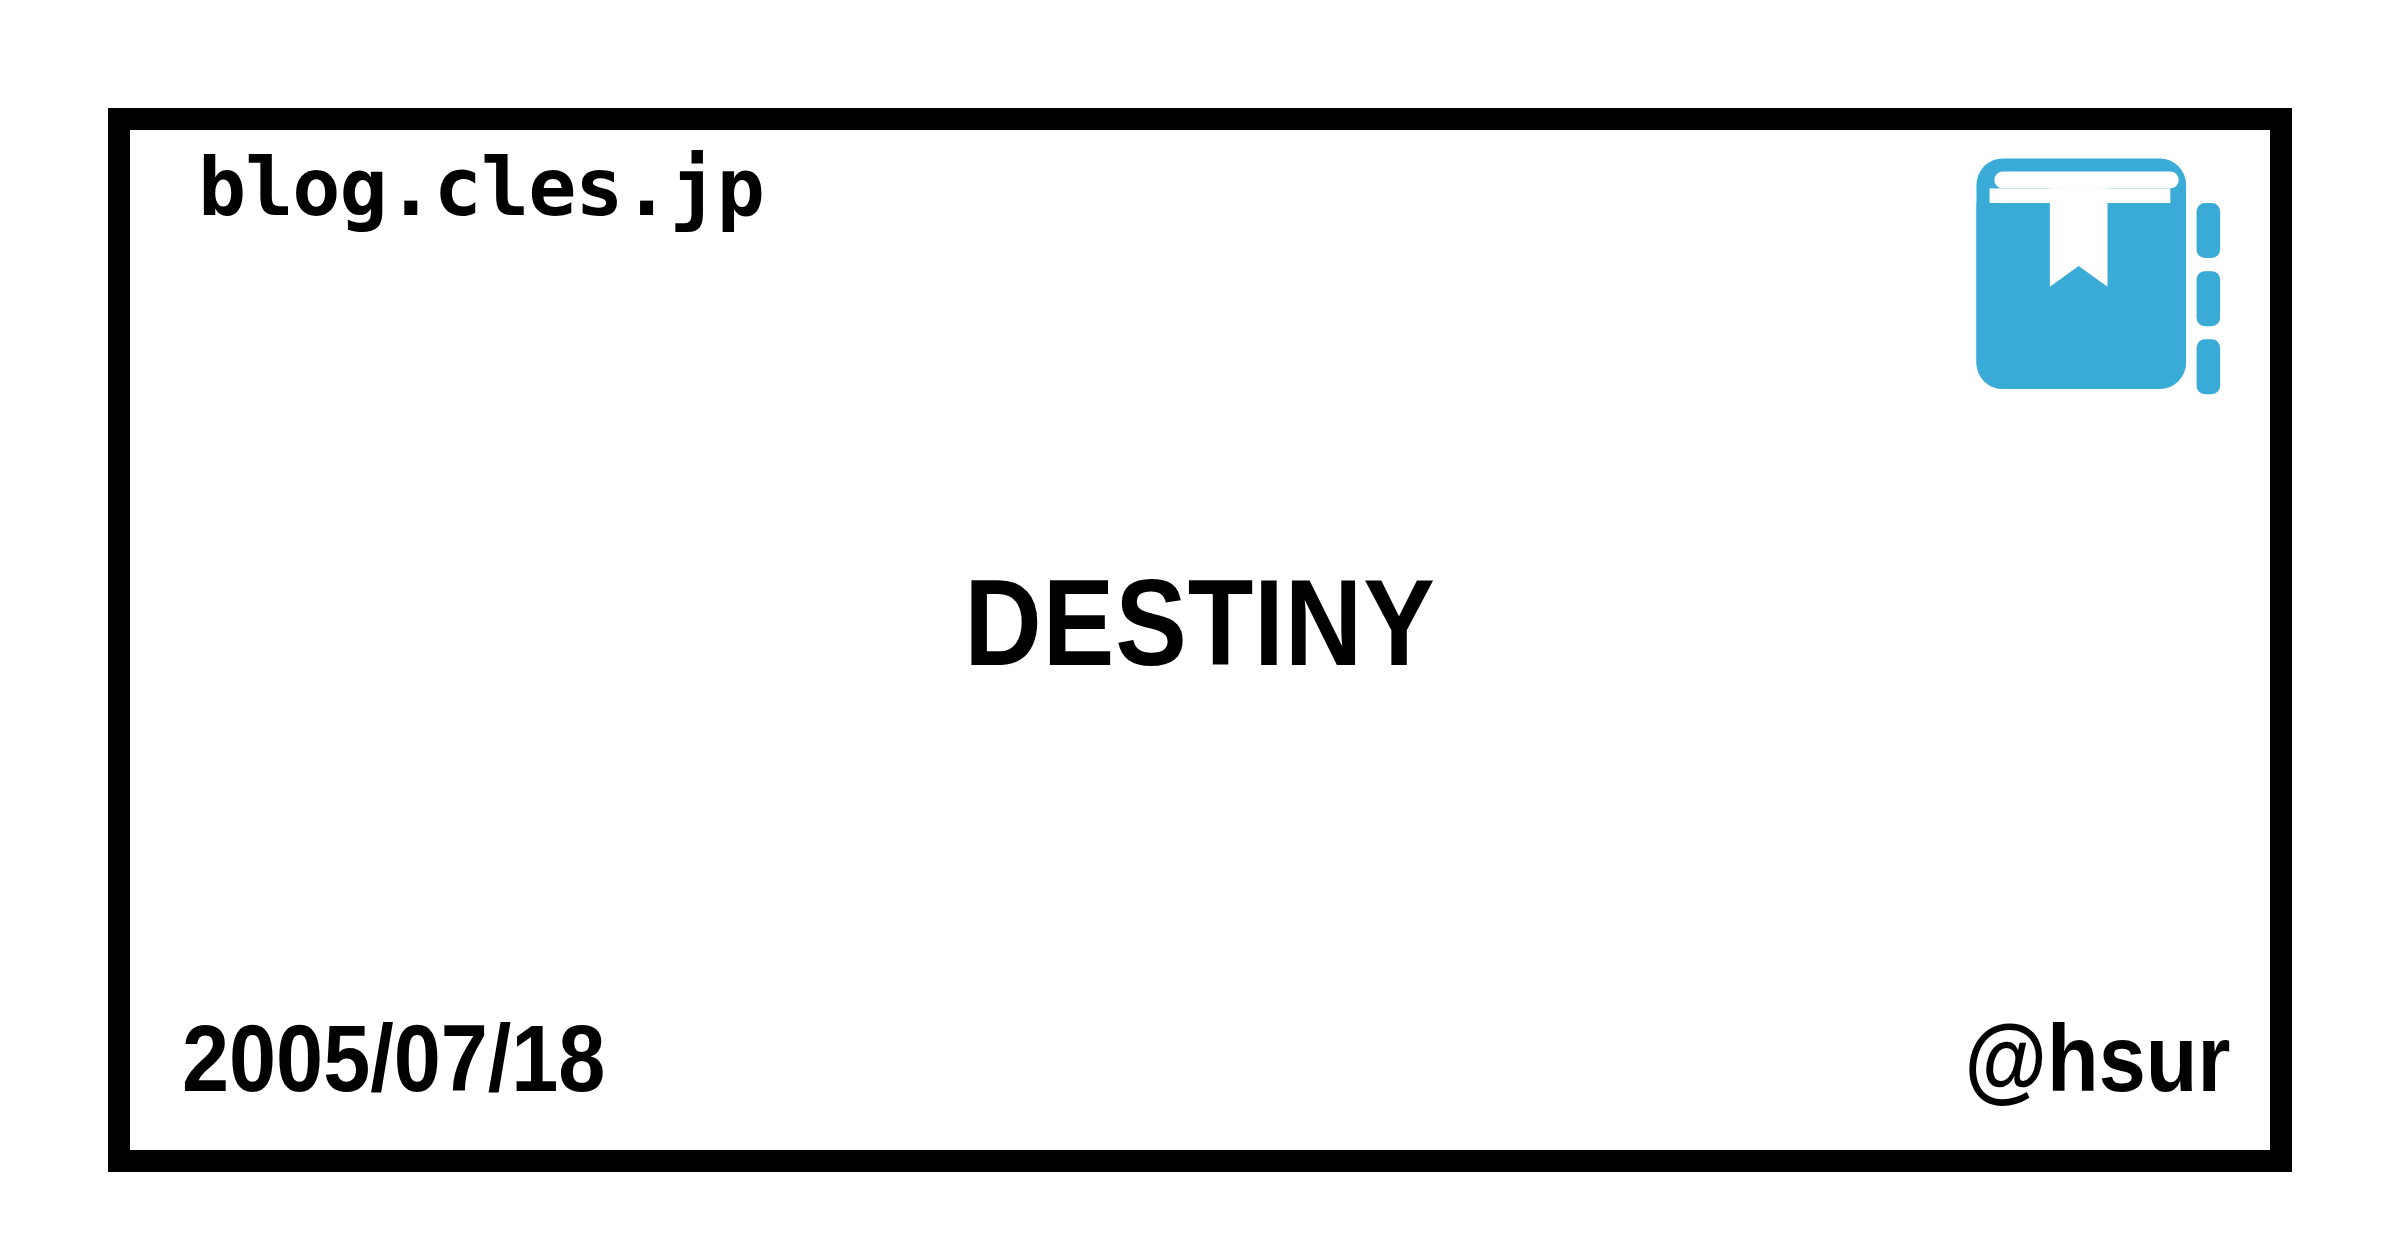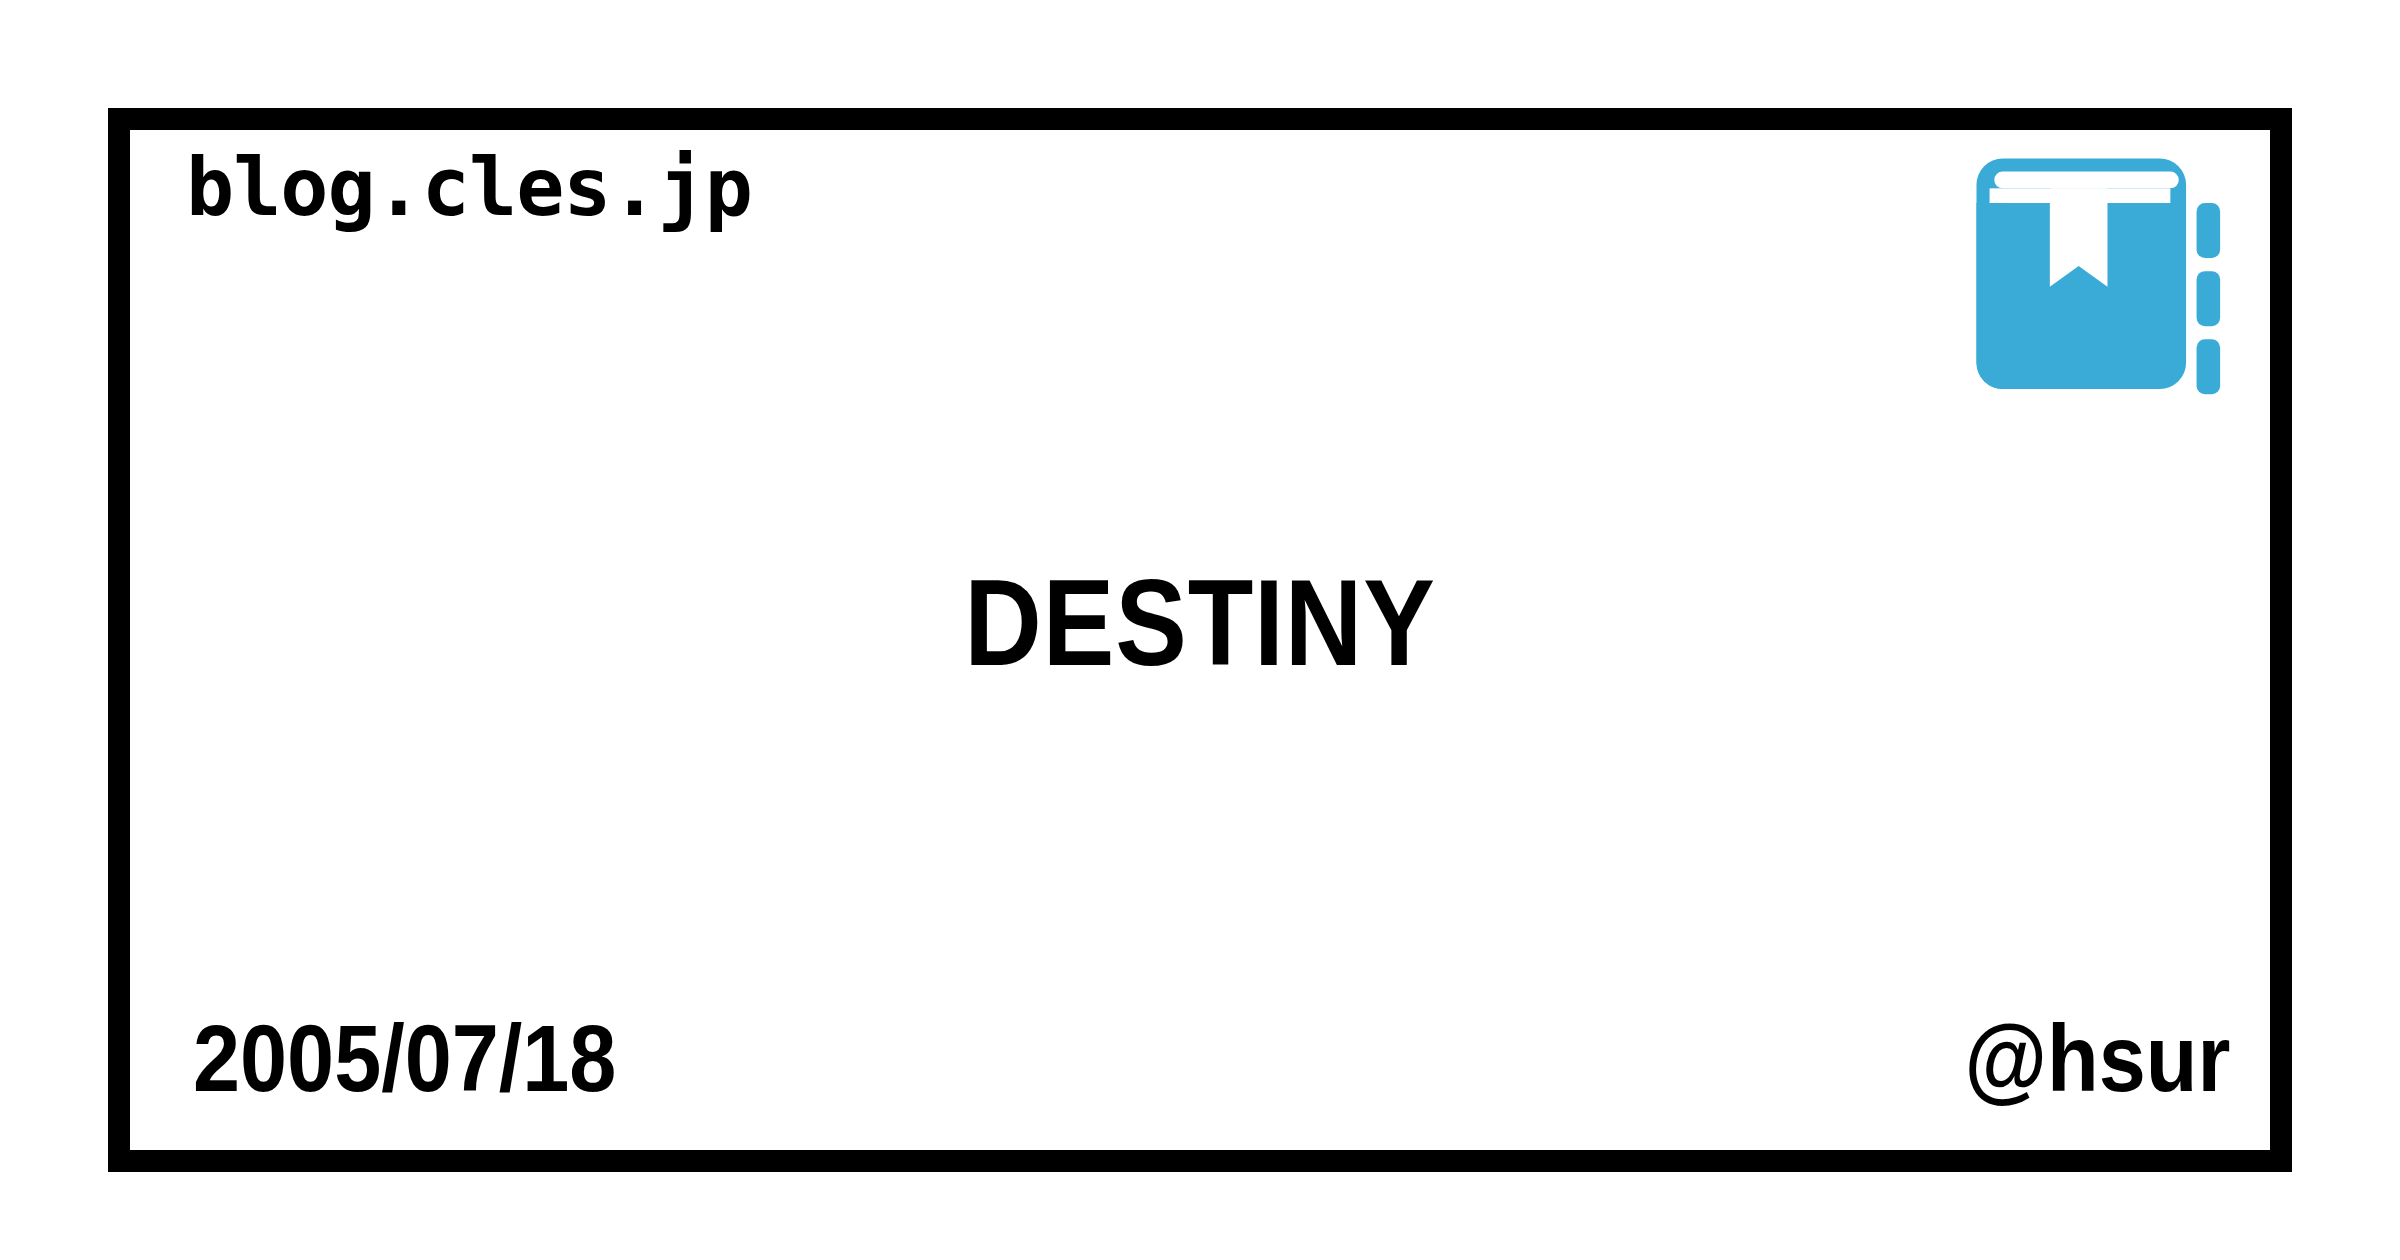--- a/index.html
+++ b/index.html
@@ -29,21 +29,21 @@
     width: 2184px;
     height: 1064px;
     box-sizing: border-box;
     border: 22px solid #000000;
     background: #ffffff;
   }
 
   
   #site-name {
     position: absolute;
-    left: 56px;
+    left: 68px;
     top: 18px;
     font-family: "DejaVu Sans Mono", "Liberation Mono", monospace;
     font-weight: 700;
     font-size: 80px;
     line-height: 1;
     letter-spacing: -1px;
     color: #000000;
     white-space: nowrap;
   }
 
@@ -76,21 +76,21 @@
     letter-spacing: 1px;
     color: #000000;
     white-space: nowrap;
     transform: scaleX(0.88);
     transform-origin: center center;
   }
 
   
   #footer-row {
     position: absolute;
-    left: 63px;
+    left: 52px;
     right: 40px;
     bottom: 44px;
     height: 100px;
     display: flex;
     align-items: flex-end;
     justify-content: space-between;
   }
   .footer-text {
     font-family: "Liberation Sans", sans-serif;
     font-weight: 700;

